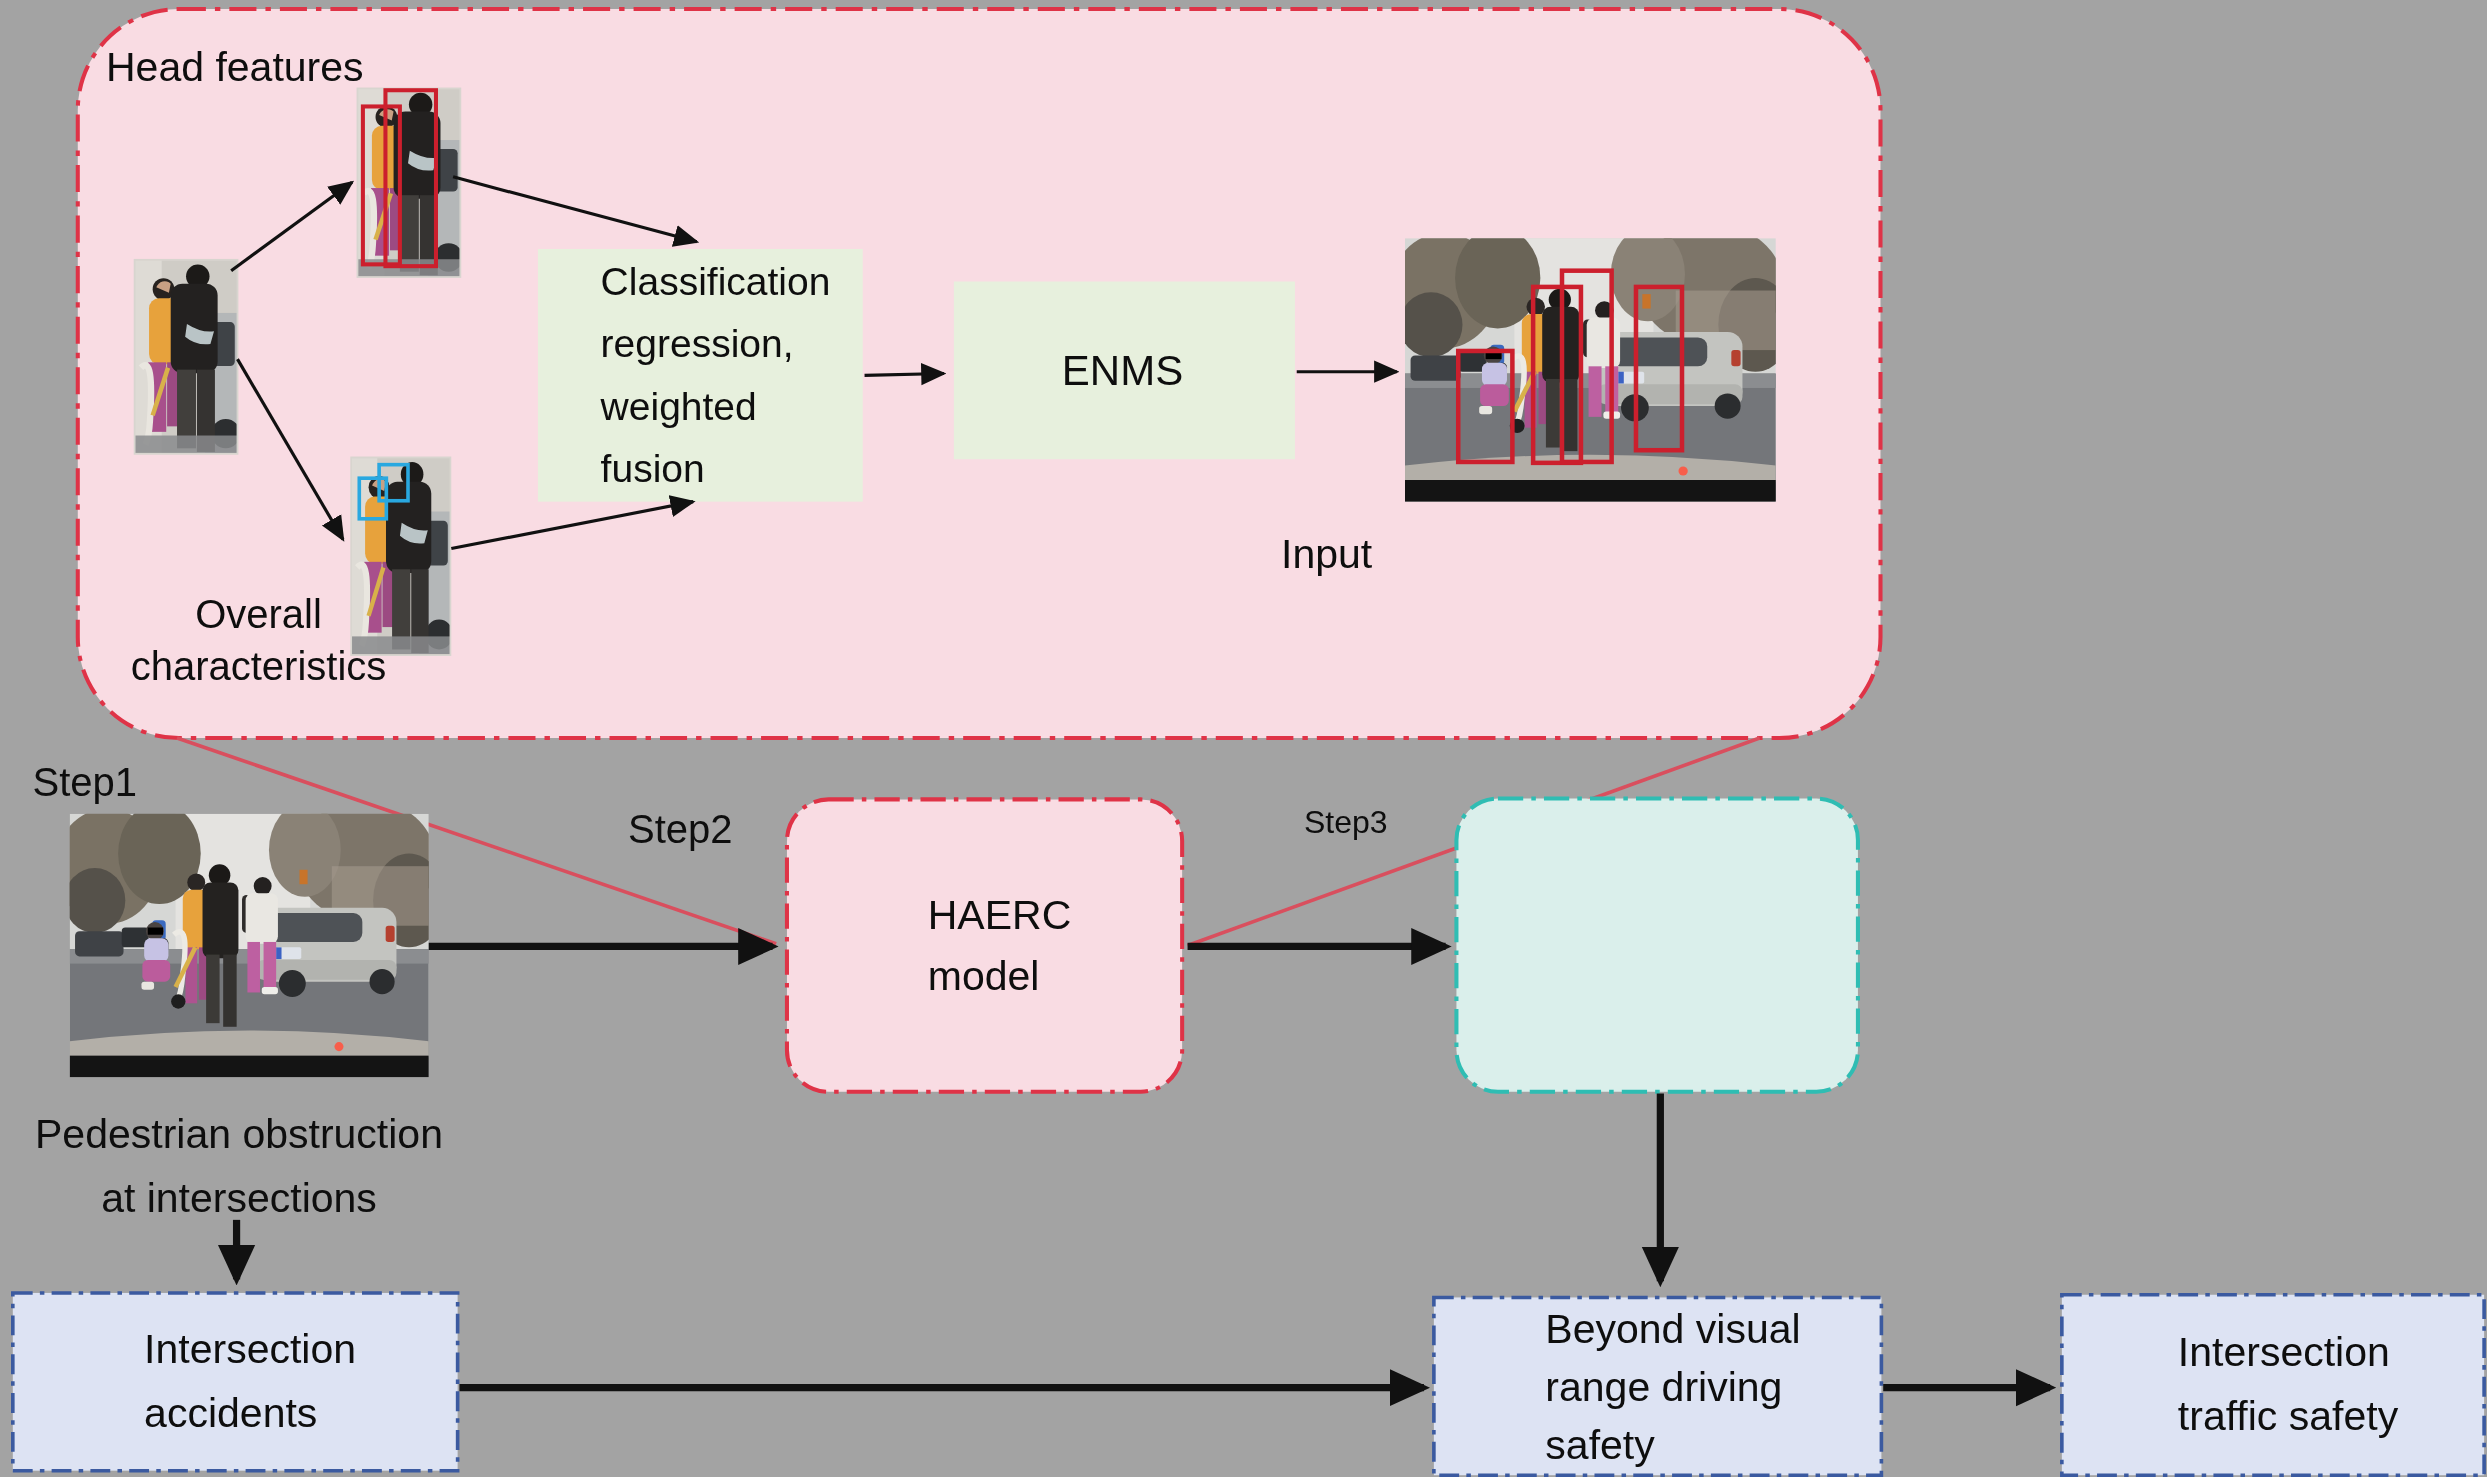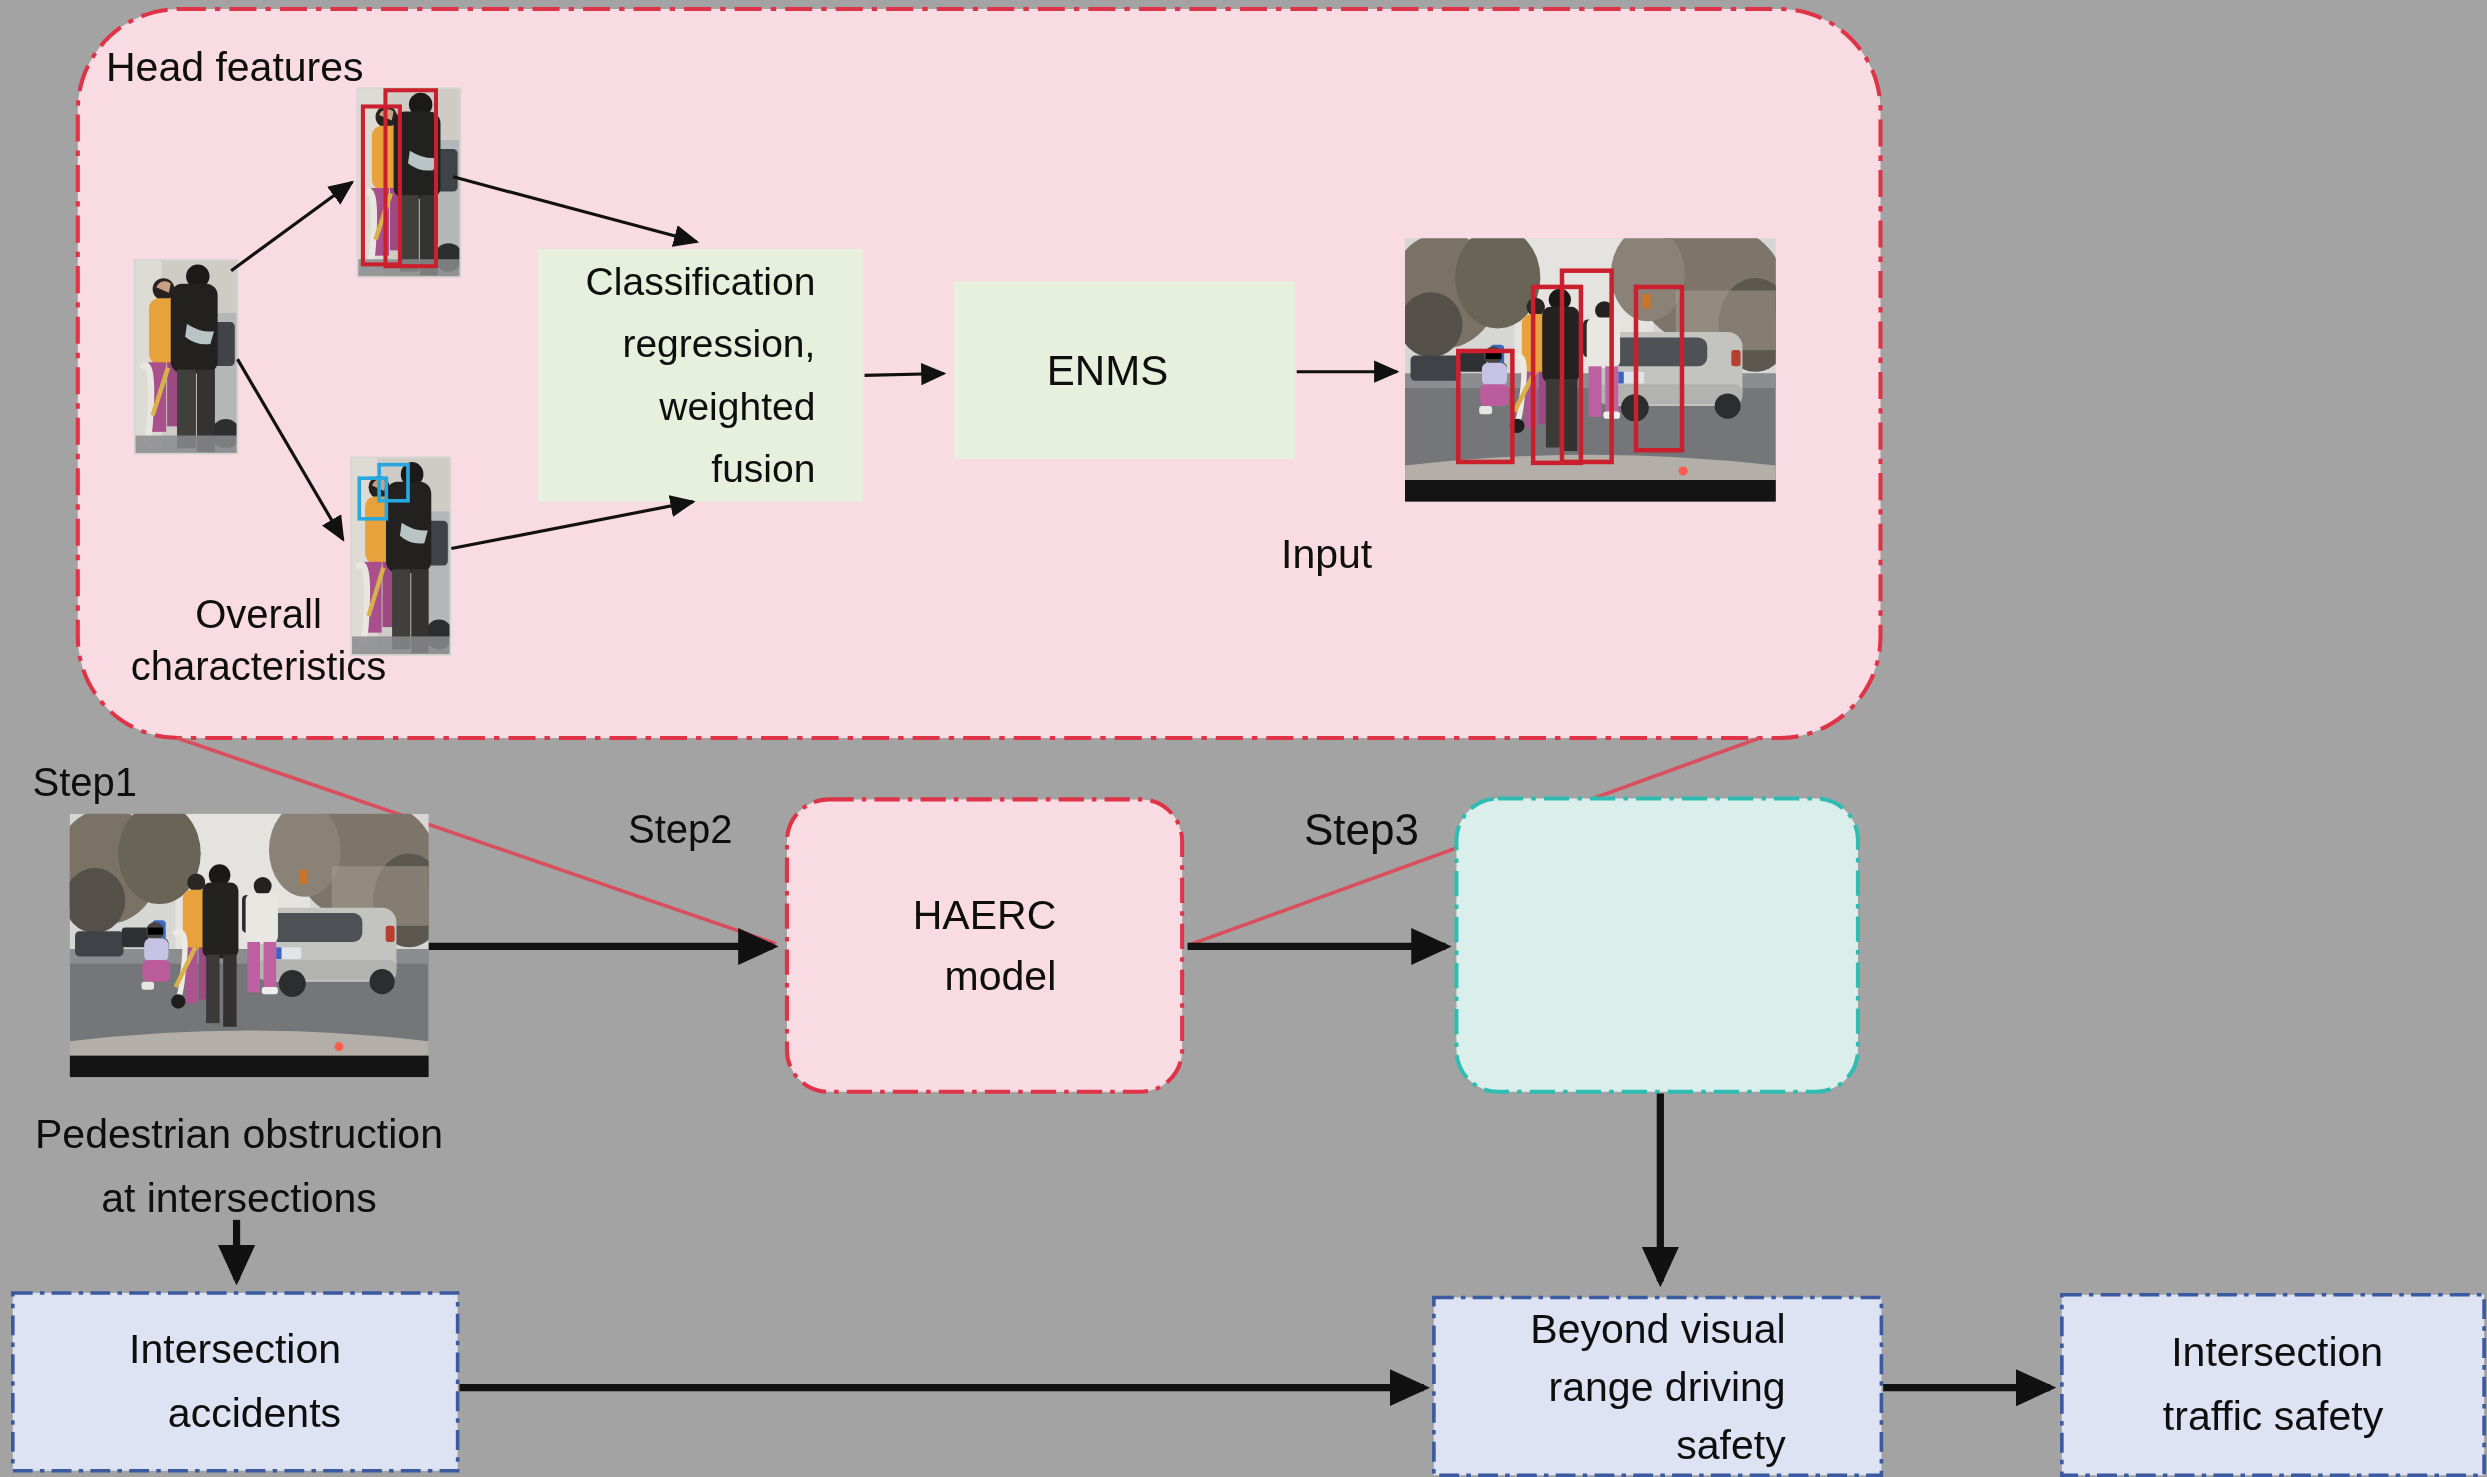--- a/index.html
+++ b/index.html
@@ -1,20 +1,20 @@
 <!DOCTYPE html>
 <html style="--pink-fill: #f9dce3; --red-border: #df3347; --green-fill: #e7f0dd; --teal-fill: #daefeb; --teal-border: #2fbdb3; --blue-fill: #dde3f3; --blue-border: #3b5aa0; --funnel-line: #d94f5e; --arrow-black: #111111; --detection-box-red: #cc1f2d; --head-box-cyan: #29a8e0;font-size:14.4px"><head>
 <meta charset="utf-8">
 <style>
   html,body{margin:0;padding:0;background:#ffffff;}
   .stage{position:relative;width:2487px;height:1477px;background:#a3a3a3;
          font-family:"Liberation Sans",sans-serif;overflow:hidden;}
   .layer{position:absolute;left:0;top:0;}
   .lbl{position:absolute;color:#0e0e0e;white-space:pre-line;line-height:1.32;}
-  .ctr{display:flex;align-items:center;justify-content:center;text-align:right;}
+  .ctr{display:flex;align-items:center;justify-content:center;text-align:left;margin-left:15px;}
 </style>
 </head>
 <body>
 
 <div class="stage">
 
   <svg class="layer" width="2487" height="1477" viewBox="0 0 2756 1637">
     <defs>
       <marker id="arr-sm" viewBox="0 0 10 10" refX="9" refY="5" markerWidth="8" markerHeight="8" orient="auto-start-reverse">
         <path d="M0,0.6 L10,5 L0,9.4 z" fill="var(--arrow-black)"></path>
@@ -176,21 +176,21 @@
 regression,
 weighted
 fusion</div>
 
   <div class="lbl ctr" style="left:954px;top:282px;width:307px;height:178px;font-size:42px;">ENMS</div>
 
   <div class="lbl" style="left:1281px;top:527px;font-size:41px;">Input</div>
 
   <div class="lbl" style="left:32.5px;top:756px;font-size:40px;">Step1</div>
   <div class="lbl" style="left:628px;top:803px;font-size:40px;">Step2</div>
-  <div class="lbl" style="left:1304px;top:801px;font-size:44px;">Step3</div>
+  <div class="lbl" style="left:1304px;top:801px;font-size:32px;">Step3</div>
 
   <div class="lbl ctr" style="left:787px;top:800px;width:395px;height:292px;font-size:41px;line-height:1.5;">HAERC
 model</div>
 
 
   <div class="lbl" style="left:-9px;top:1103px;width:496px;text-align:center;font-size:41px;line-height:1.55;">Pedestrian obstruction
 at intersections</div>
 
   <div class="lbl ctr" style="left:12.6px;top:1293px;width:445px;height:178px;font-size:41px;line-height:1.55;">Intersection
 accidents</div>

